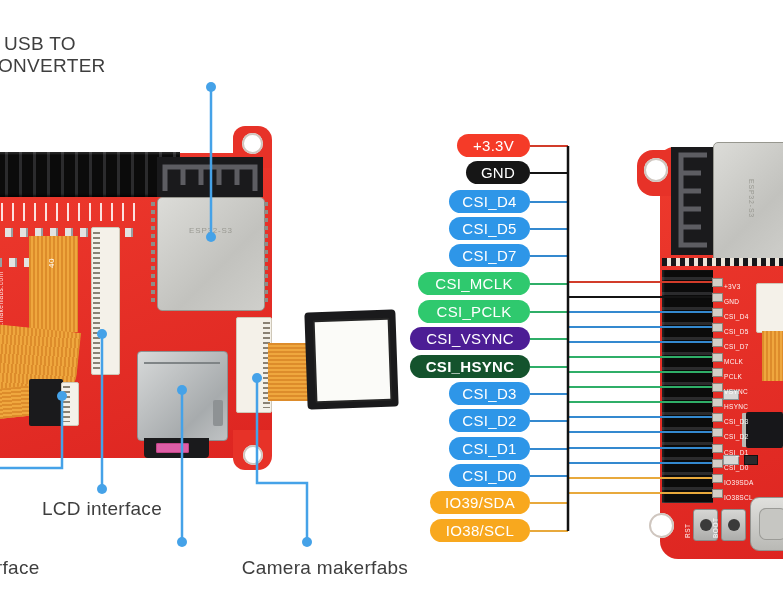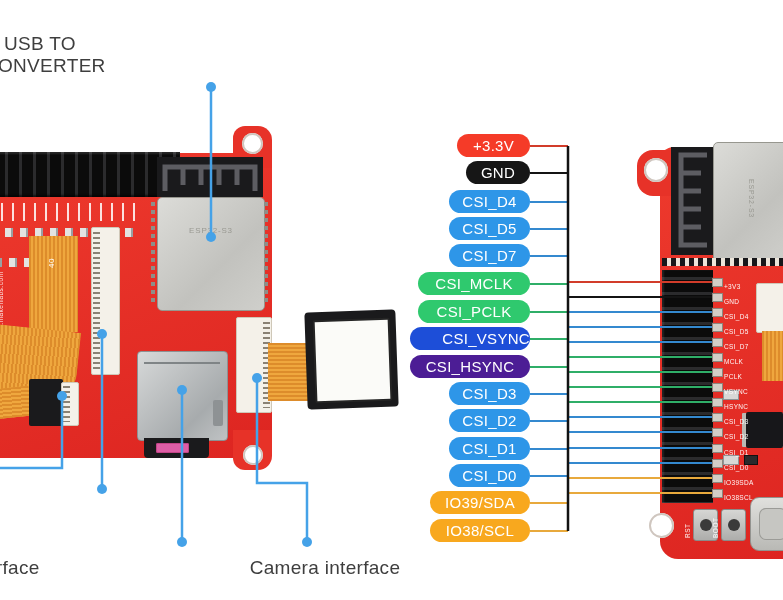--- a/index.html
+++ b/index.html
@@ -189,33 +189,34 @@
         <line x1="530" y1="531" x2="568" y2="531" stroke="#e8a93c" stroke-width="2"></line>
         <line x1="568" y1="493" x2="717" y2="493" stroke="#e8a93c" stroke-width="2"></line>
         <line x1="568" y1="146" x2="568" y2="531" stroke="#121212" stroke-width="2.5"></line>
       </g>
   </svg>
 
   <div class="callout-label" style="left:-16px;top:33px;width:112px;">
     <div>USB TO</div>
     <div>CONVERTER</div>
   </div>
-  <div class="callout-label" style="left:238px;top:557px;width:174px;">Camera interface</div>
+  <div class="callout-label" style="left:30px;top:498px;width:144px;">LCD interface</div>
+  <div class="callout-label" style="left:238px;top:557px;width:174px;">Camera makerfabs</div>
   <div class="callout-label" style="left:-36px;top:557px;width:100px;text-align:left;">interface</div>
 
   <div id="pills">
       <div class="pill" style="left: 457px; top: 134px; width: 73px; background: rgb(245, 59, 40);">+3.3V</div>
       <div class="pill" style="left: 466px; top: 161px; width: 64px; background: rgb(22, 22, 22);">GND</div>
       <div class="pill" style="left: 449px; top: 190px; width: 81px; background: rgb(46, 150, 232);">CSI_D4</div>
       <div class="pill" style="left: 449px; top: 217px; width: 81px; background: rgb(46, 150, 232);">CSI_D5</div>
       <div class="pill" style="left: 449px; top: 244px; width: 81px; background: rgb(46, 150, 232);">CSI_D7</div>
       <div class="pill" style="left: 418px; top: 272px; width: 112px; background: rgb(47, 201, 110);">CSI_MCLK</div>
       <div class="pill" style="left: 418px; top: 300px; width: 112px; background: rgb(47, 201, 110);">CSI_PCLK</div>
-      <div class="pill" style="left: 410px; top: 327px; width: 120px; background: #1d4ed8; text-align: right;">CSI_VSYNC</div>
-      <div class="pill" style="left: 410px; top: 355px; width: 120px; background: #4c1d95;">CSI_HSYNC</div>
+      <div class="pill" style="left: 410px; top: 327px; width: 120px; background: #4c1d95;">CSI_VSYNC</div>
+      <div class="pill" style="left: 410px; top: 355px; width: 120px; background: #14532d; font-weight: bold;">CSI_HSYNC</div>
       <div class="pill" style="left: 449px; top: 382px; width: 81px; background: rgb(46, 150, 232);">CSI_D3</div>
       <div class="pill" style="left: 449px; top: 409px; width: 81px; background: rgb(46, 150, 232);">CSI_D2</div>
       <div class="pill" style="left: 449px; top: 437px; width: 81px; background: rgb(46, 150, 232);">CSI_D1</div>
       <div class="pill" style="left: 449px; top: 464px; width: 81px; background: rgb(46, 150, 232);">CSI_D0</div>
       <div class="pill" style="left: 430px; top: 491px; width: 100px; background: rgb(248, 168, 30);">IO39/SDA</div>
       <div class="pill" style="left: 430px; top: 519px; width: 100px; background: rgb(248, 168, 30);">IO38/SCL</div>
     </div>
   <div id="silk">
       <div class="pad" style="left: 712px; top: 278px;"></div>
       <div class="silk-pin" style="left: 724px; top: 283px;">+3V3</div>

